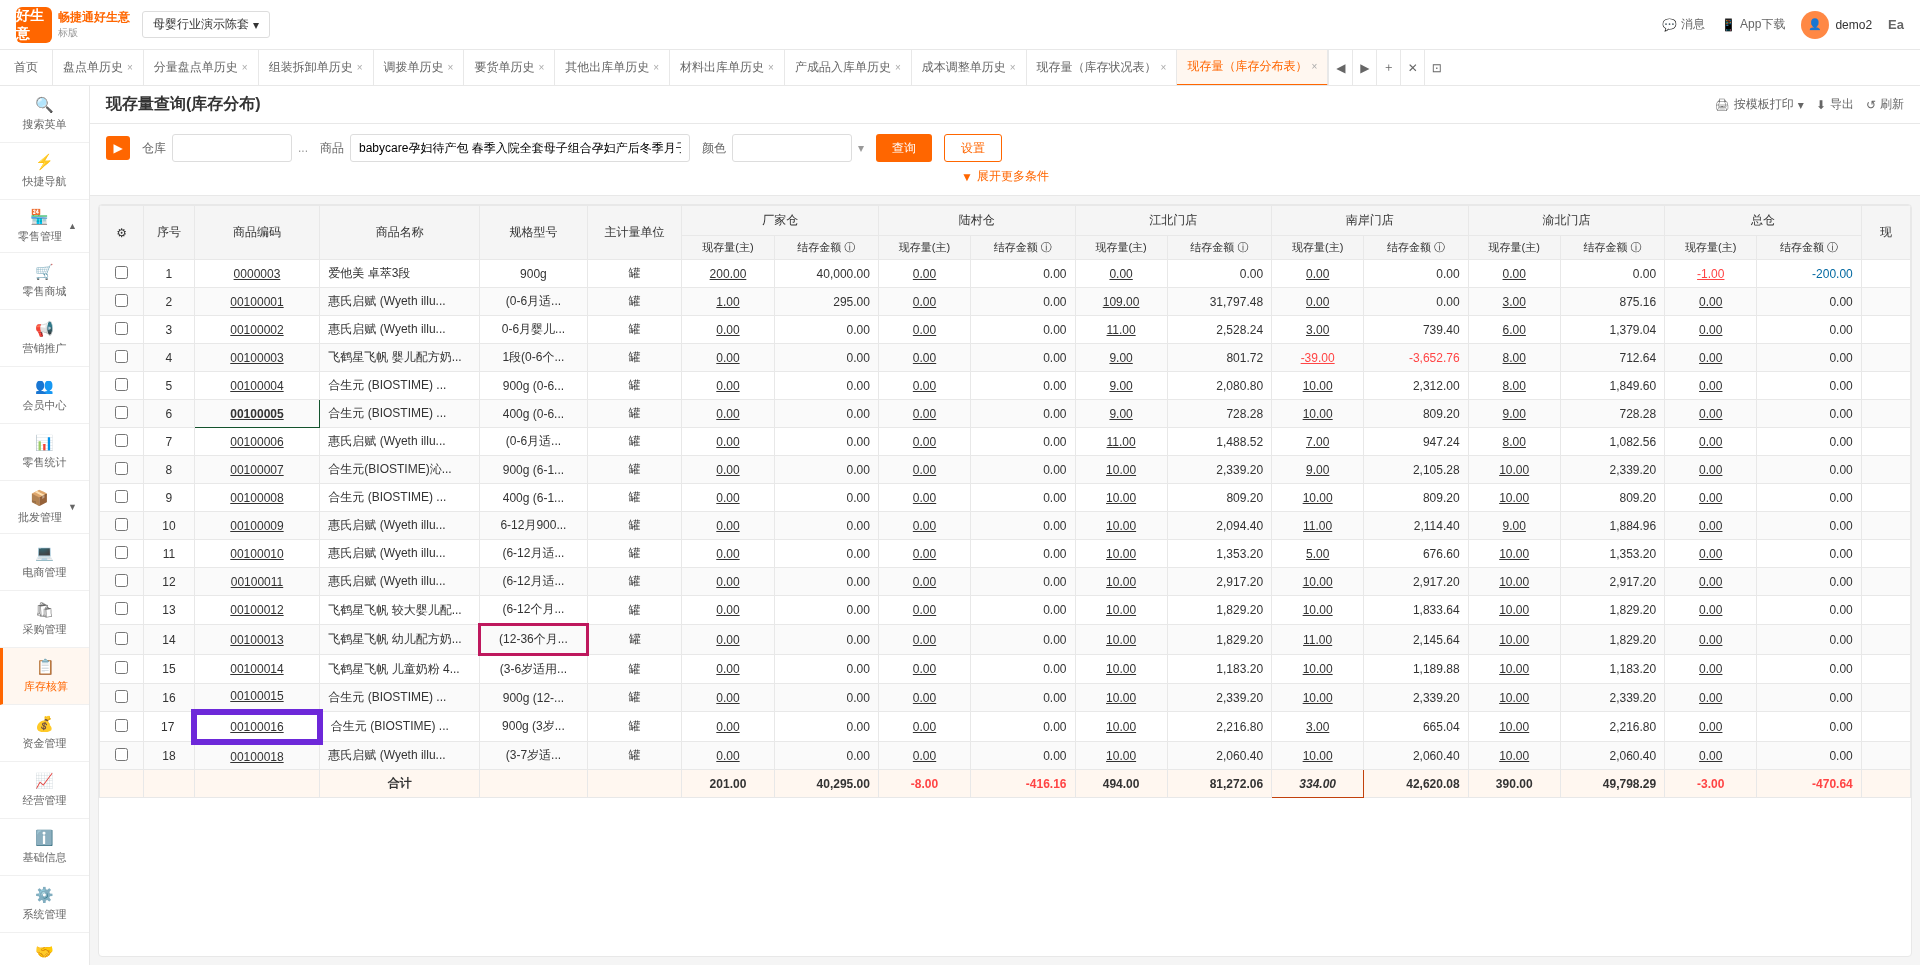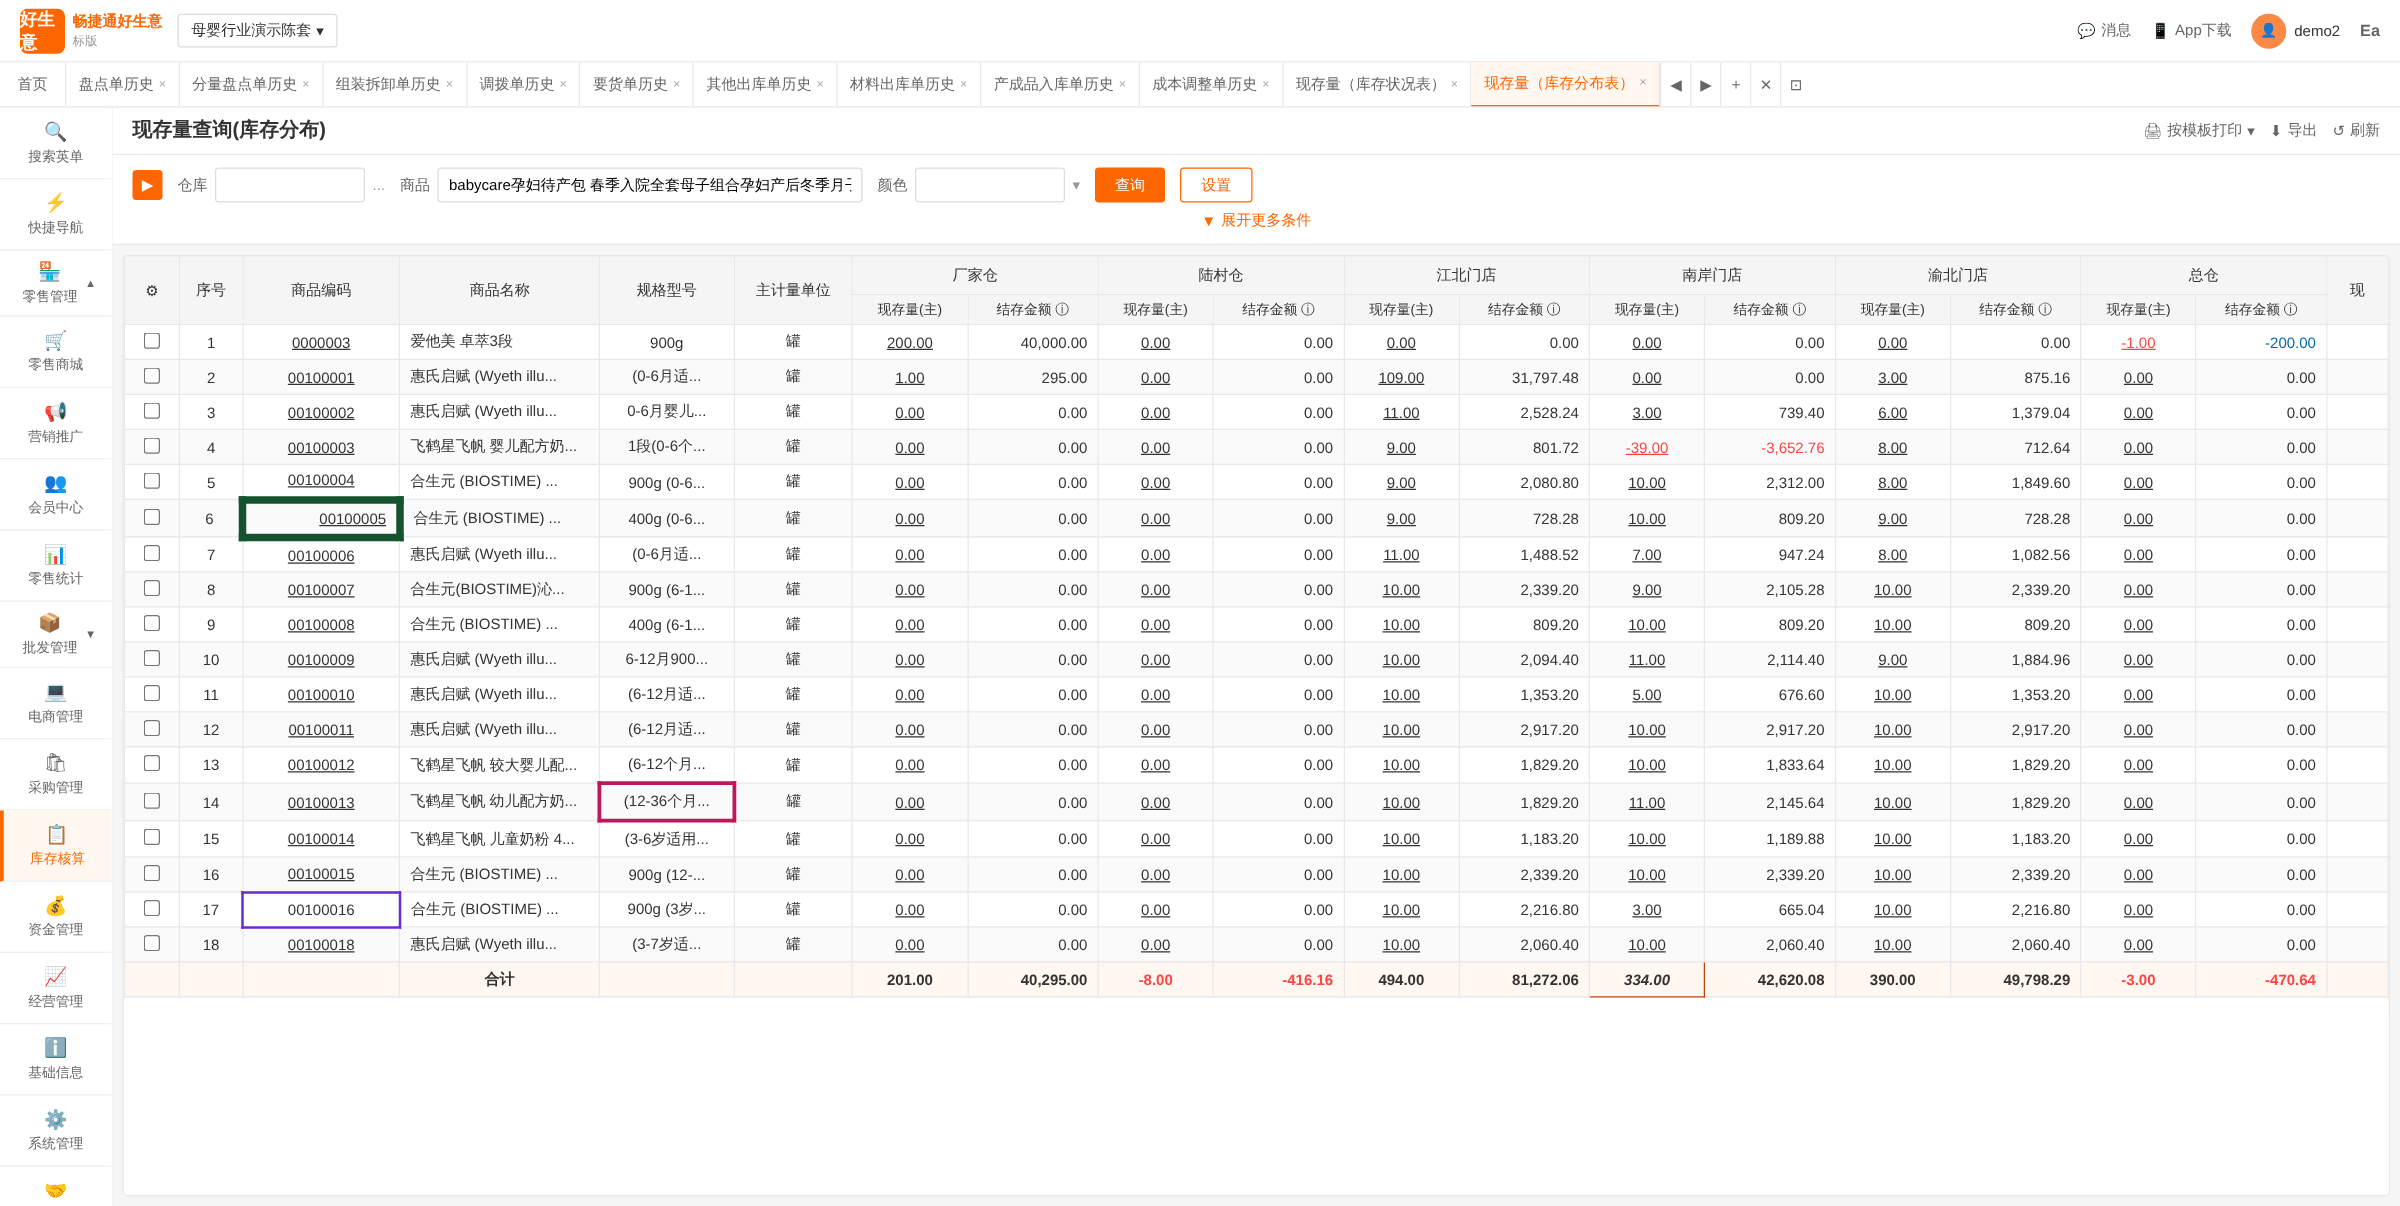--- a/index.html
+++ b/index.html
@@ -322,21 +322,21 @@
     <td style="border:1px solid #e8e8e8;padding:5px 8px;text-align:right;">2,312.00</td>
     <td style="border:1px solid #e8e8e8;padding:5px 8px;text-align:center;text-decoration:underline;cursor:pointer;">8.00</td>
     <td style="border:1px solid #e8e8e8;padding:5px 8px;text-align:right;">1,849.60</td>
     <td style="border:1px solid #e8e8e8;padding:5px 8px;text-align:center;text-decoration:underline;cursor:pointer;">0.00</td>
     <td style="border:1px solid #e8e8e8;padding:5px 8px;text-align:right;">0.00</td>
     <td style="border:1px solid #e8e8e8;padding:5px 8px;text-align:center;"></td>
   </tr>
             <tr style="background: rgb(250, 250, 250);">
     <td style="border:1px solid #e8e8e8;padding:5px 8px;text-align:center;"><input type="checkbox" style=""></td>
     <td style="border:1px solid #e8e8e8;padding:5px 8px;text-align:center;">6</td>
-    <td style="border:6px solid #14532d;padding:5px 8px;text-align:right;text-decoration:underline;cursor:pointer;">00100005</td>
+    <td style="border:1px solid #14532d;padding:5px 8px;text-align:center;text-decoration:underline;cursor:pointer;font-weight:bold;">00100005</td>
     <td style="border:1px solid #e8e8e8;padding:5px 8px;text-align:left;max-width:130px;overflow:hidden;text-overflow:ellipsis;">合生元 (BIOSTIME) ...</td>
     <td style="border:1px solid #e8e8e8;padding:5px 8px;text-align:center;">400g (0-6...</td>
     <td style="border:1px solid #e8e8e8;padding:5px 8px;text-align:center;">罐</td>
     <td style="border:1px solid #e8e8e8;padding:5px 8px;text-align:center;text-decoration:underline;cursor:pointer;">0.00</td>
     <td style="border:1px solid #e8e8e8;padding:5px 8px;text-align:right;">0.00</td>
     <td style="border:1px solid #e8e8e8;padding:5px 8px;text-align:center;text-decoration:underline;cursor:pointer;">0.00</td>
     <td style="border:1px solid #e8e8e8;padding:5px 8px;text-align:right;">0.00</td>
     <td style="border:1px solid #e8e8e8;padding:5px 8px;text-align:center;text-decoration:underline;cursor:pointer;">9.00</td>
     <td style="border:1px solid #e8e8e8;padding:5px 8px;text-align:right;">728.28</td>
     <td style="border:1px solid #e8e8e8;padding:5px 8px;text-align:center;text-decoration:underline;cursor:pointer;">10.00</td>
@@ -553,21 +553,21 @@
     <td style="border:1px solid #e8e8e8;padding:5px 8px;text-align:right;">2,339.20</td>
     <td style="border:1px solid #e8e8e8;padding:5px 8px;text-align:center;text-decoration:underline;cursor:pointer;">10.00</td>
     <td style="border:1px solid #e8e8e8;padding:5px 8px;text-align:right;">2,339.20</td>
     <td style="border:1px solid #e8e8e8;padding:5px 8px;text-align:center;text-decoration:underline;cursor:pointer;">0.00</td>
     <td style="border:1px solid #e8e8e8;padding:5px 8px;text-align:right;">0.00</td>
     <td style="border:1px solid #e8e8e8;padding:5px 8px;text-align:center;"></td>
   </tr>
             <tr>
     <td style="border:1px solid #e8e8e8;padding:5px 8px;text-align:center;"><input type="checkbox" style=""></td>
     <td style="border:1px solid #e8e8e8;padding:5px 8px;text-align:center;">17</td>
-    <td style="border:2px solid #6d28d9;padding:5px 8px;cursor:pointer;">00100016</td>
+    <td style="border:6px solid #6d28d9;padding:5px 8px;text-decoration:underline;cursor:pointer;">00100016</td>
     <td style="border:1px solid #e8e8e8;padding:5px 8px;text-align:left;max-width:130px;overflow:hidden;text-overflow:ellipsis;">合生元 (BIOSTIME) ...</td>
     <td style="border:1px solid #e8e8e8;padding:5px 8px;text-align:center;">900g (3岁...</td>
     <td style="border:1px solid #e8e8e8;padding:5px 8px;text-align:center;">罐</td>
     <td style="border:1px solid #e8e8e8;padding:5px 8px;text-align:center;text-decoration:underline;cursor:pointer;">0.00</td>
     <td style="border:1px solid #e8e8e8;padding:5px 8px;text-align:right;">0.00</td>
     <td style="border:1px solid #e8e8e8;padding:5px 8px;text-align:center;text-decoration:underline;cursor:pointer;">0.00</td>
     <td style="border:1px solid #e8e8e8;padding:5px 8px;text-align:right;">0.00</td>
     <td style="border:1px solid #e8e8e8;padding:5px 8px;text-align:center;text-decoration:underline;cursor:pointer;">10.00</td>
     <td style="border:1px solid #e8e8e8;padding:5px 8px;text-align:right;">2,216.80</td>
     <td style="border:1px solid #e8e8e8;padding:5px 8px;text-align:center;text-decoration:underline;cursor:pointer;">3.00</td>

